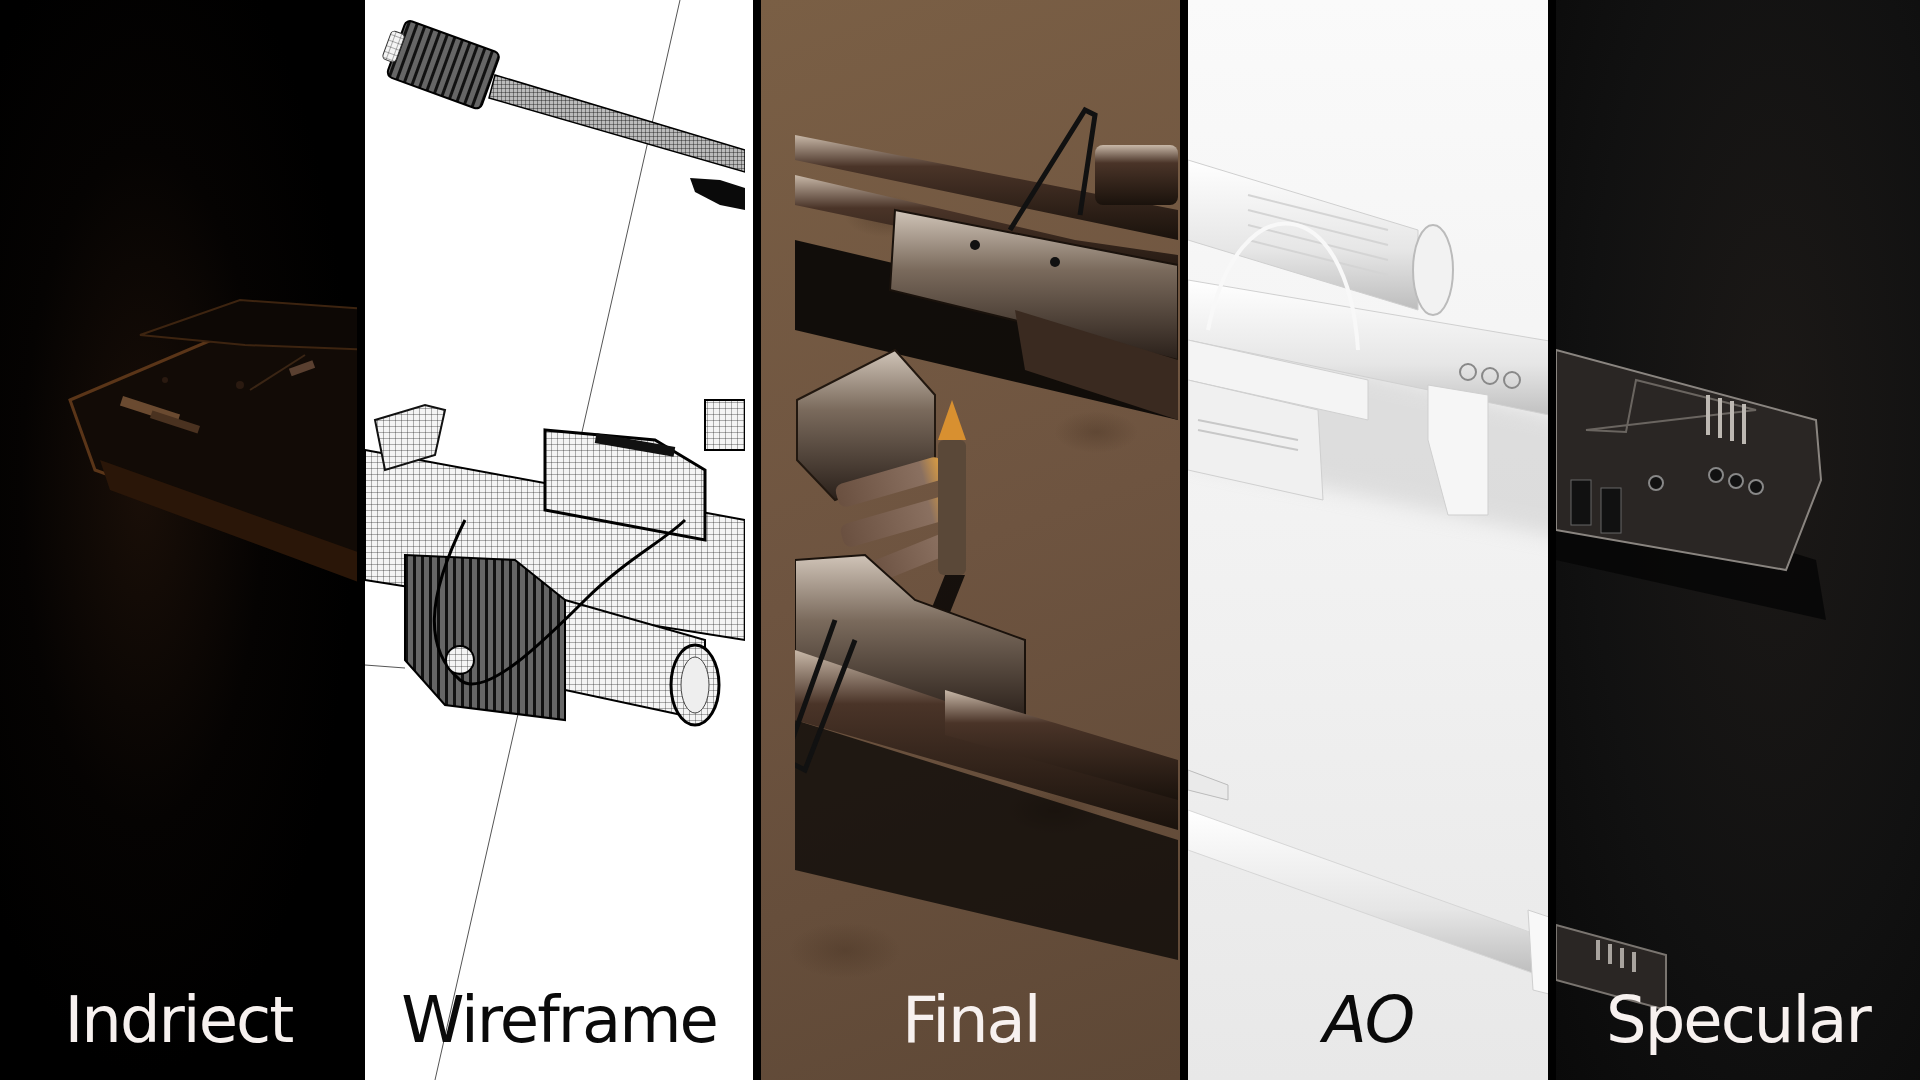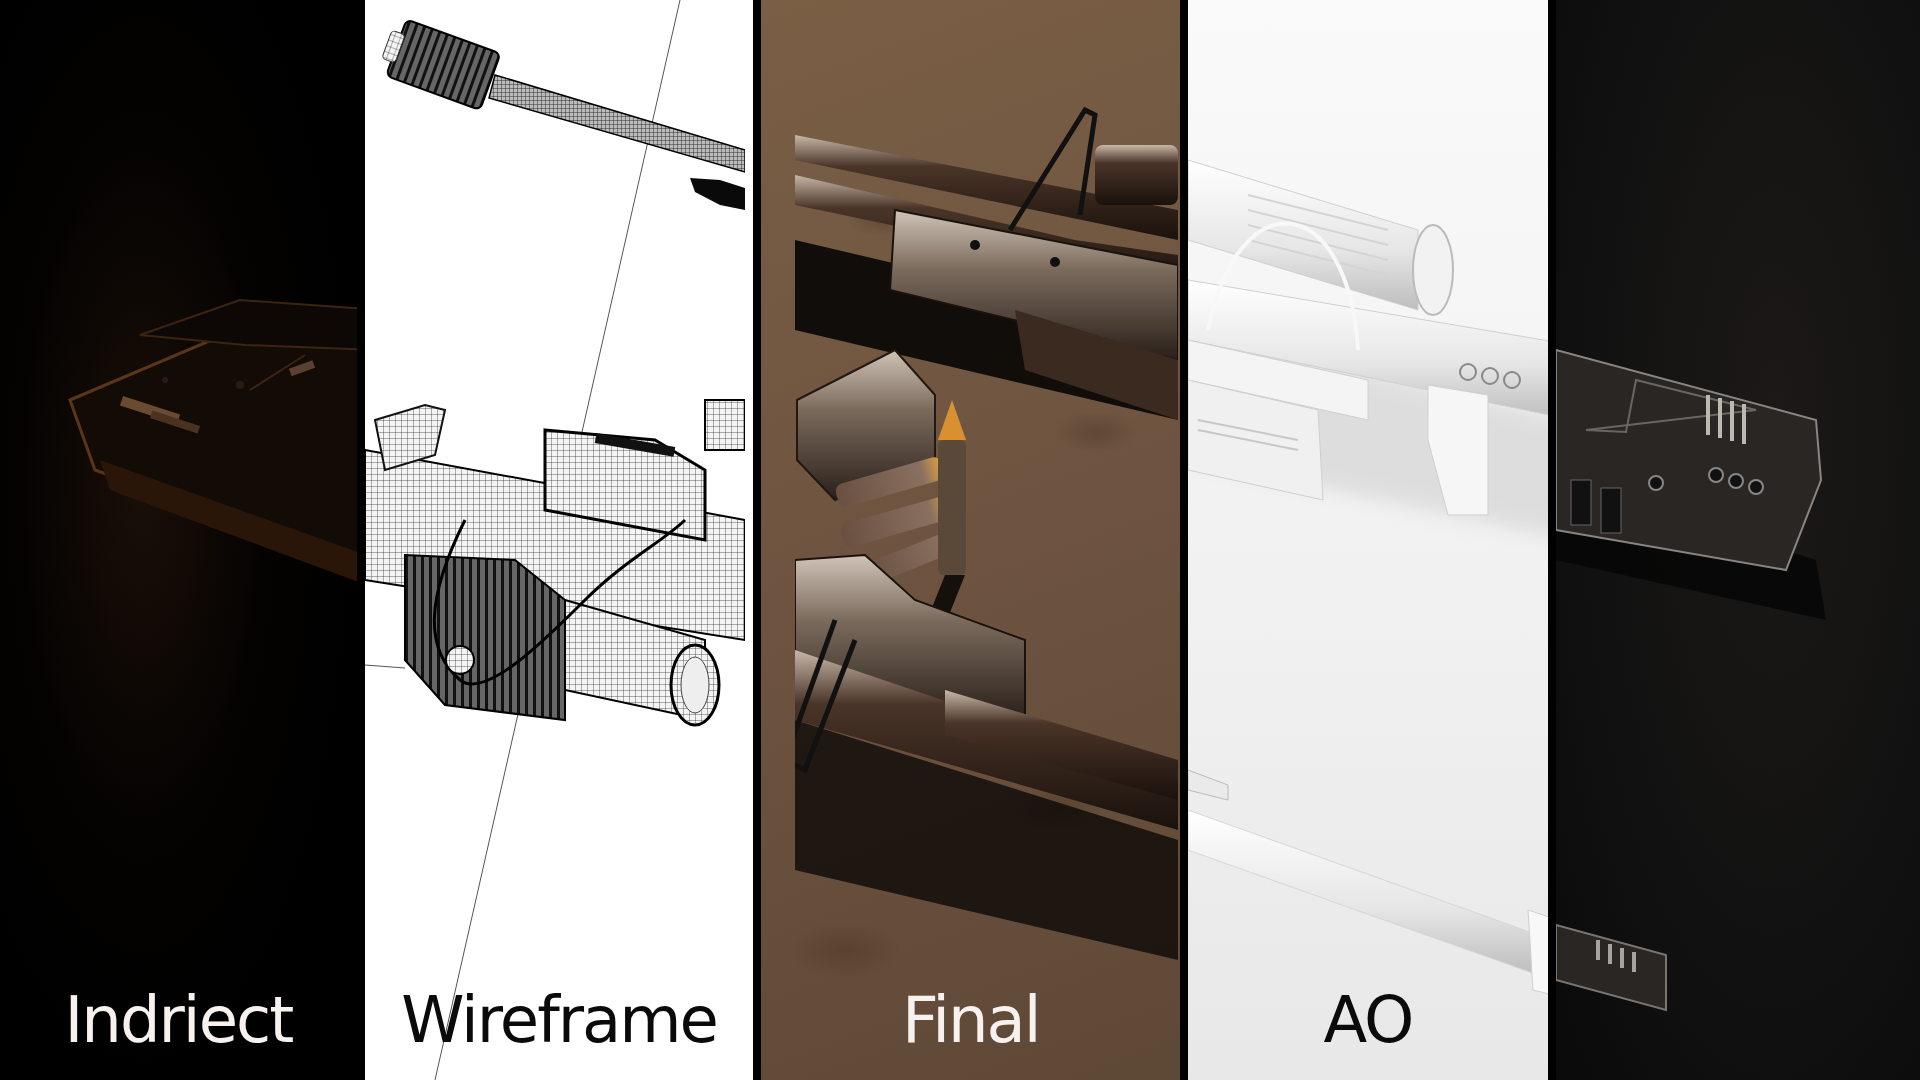--- a/index.html
+++ b/index.html
@@ -10,21 +10,21 @@
   .panels { position: absolute; inset: 0; display: flex; gap: 8px; }
   .panel { position: relative; height: 1080px; overflow: hidden; }
   .panel-indirect { width: 382px; background: radial-gradient(ellipse at 40% 45%, #1a0f08 0%, #050302 40%, #000 70%); }
   .panel-wireframe { width: 416px; background: #ffffff; }
   .panel-final { width: 412px; background:
       radial-gradient(ellipse 60px 30px at 30% 20%, rgba(60,40,25,0.35), transparent 70%),
       radial-gradient(ellipse 70px 35px at 70% 75%, rgba(60,40,25,0.35), transparent 70%),
       radial-gradient(ellipse 80px 40px at 20% 88%, rgba(60,40,25,0.3), transparent 70%),
       radial-gradient(ellipse 60px 30px at 80% 40%, rgba(60,40,25,0.3), transparent 70%),
       linear-gradient(160deg, #7a5f45 0%, #6e5440 50%, #5e4836 100%); padding-left: 34px; }
-  .panel-ao { width: 385px; background: linear-gradient(180deg, #fafafa 0%, #f0f0f0 60%, #e8e8e8 100%); }
+  .panel-ao { width: 385px; background: linear-gradient(180deg, #fafafa 0%, #f0f0f0 60%, #e8e8e8 100%); font-style: italic; }
   .panel-specular { width: 390px; background: radial-gradient(ellipse at 60% 40%, #1c1917 0%, #111 60%, #0a0a0a 100%); }
 
   .label {
     position: absolute; bottom: 28px; left: 0; right: 0; text-align: center;
     font-family: "DejaVu Sans", sans-serif; font-size: 64px; letter-spacing: -2px;
     font-weight: normal; line-height: 1;
   }
   .label.light { color: #f7f1ef; }
   .label.dark { color: #0a0a0a; }
 </style>
@@ -228,15 +228,16 @@
       <circle cx="200" cy="487" r="7" fill="#111" stroke="#888" stroke-width="2"></circle>
 
       <polygon points="0,925 110,955 110,1010 0,980" fill="#2a2624" stroke="#7a7570" stroke-width="2"></polygon>
       <g fill="#a8a39e">
         <rect x="40" y="940" width="4" height="20"></rect>
           <rect x="52" y="944" width="4" height="20"></rect>
         <rect x="64" y="948" width="4" height="20"></rect>
           <rect x="76" y="952" width="4" height="20"></rect>
       </g>
     </svg>
+    <div class="label light">Specular</div>
   </div>
 
 </div>
 
 </body></html>

